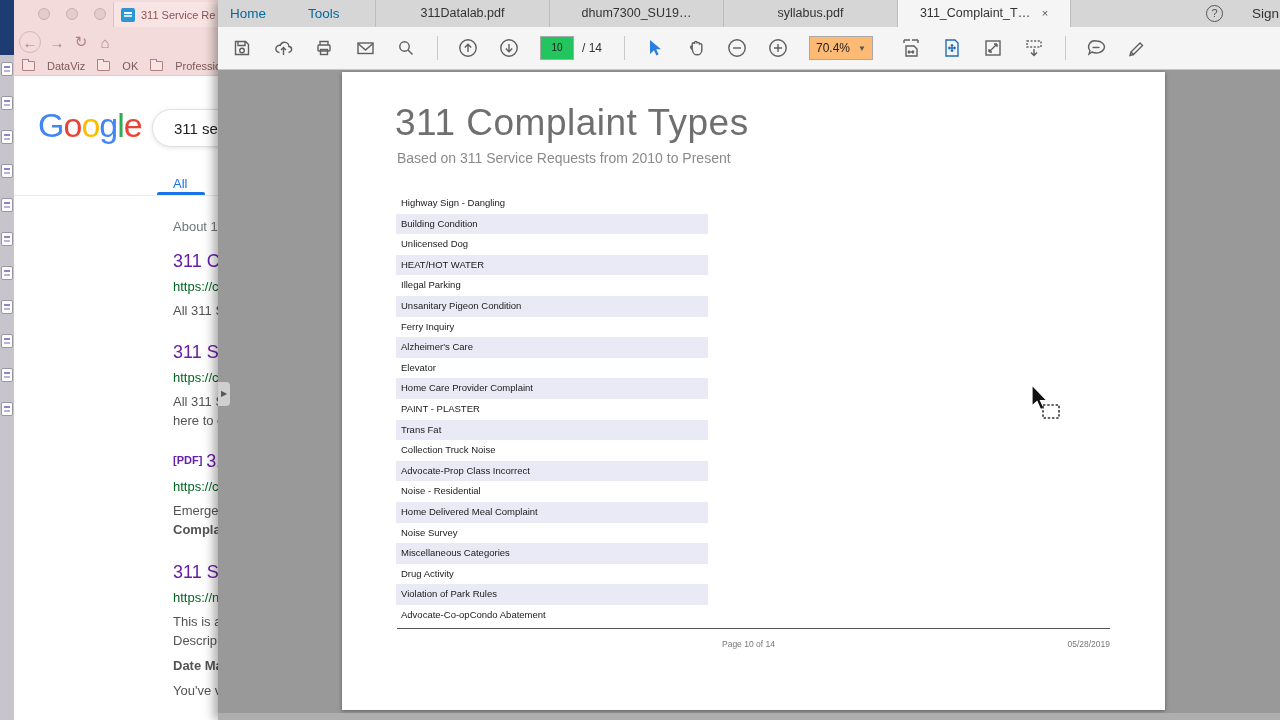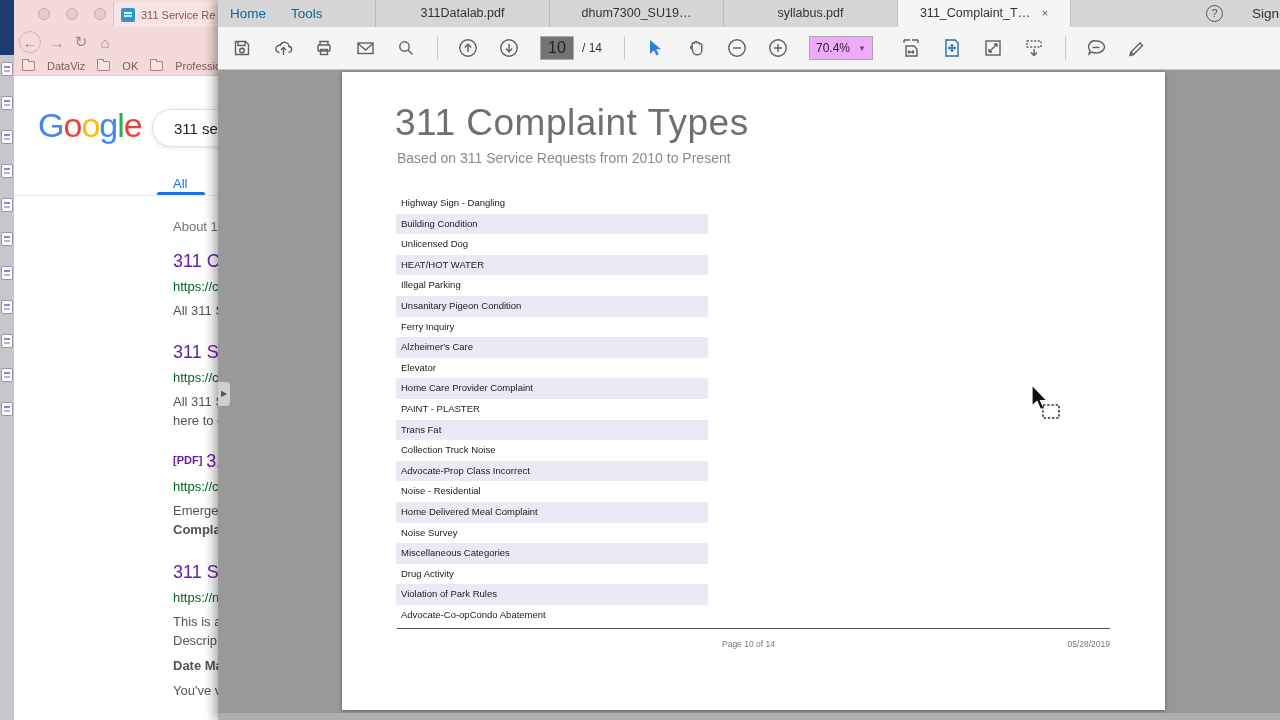--- a/index.html
+++ b/index.html
@@ -52,23 +52,23 @@
   .doc-tab { position:absolute; top:0; height:27px; line-height:27px; width:174px; border-left:1px solid #bdbdbd; font-size:12.5px; color:#333; text-align:center; white-space:nowrap; overflow:hidden; text-overflow:ellipsis; padding:0 11px; }
   .doc-tab.active { background:#f5f5f5; border-right:1px solid #bdbdbd; overflow:visible; }
   .doc-tab.active .close-x { font-size:11px; color:#555; margin-left:8px; }
   .help-circle { position:absolute; left:988px; top:5px; width:17px; height:17px; border:1.5px solid #555; border-radius:50%; font-size:11px; color:#555; text-align:center; line-height:15px; }
   .signin { position:absolute; left:1034px; top:0; height:27px; line-height:27px; font-size:13.5px; color:#333; white-space:nowrap; }
 
   .a-toolbar { position:absolute; left:0; top:27px; right:0; height:43px; background:#f5f5f5; border-bottom:1px solid #c6c6c6; display:flex; align-items:center; padding-left:14px; }
   .tb { width:20px; height:20px; display:flex; align-items:center; justify-content:center; margin-right:21px; flex:0 0 auto; }
   .tb svg { stroke:#5f5f5f; fill:none; stroke-width:1.4; }
   .tb-div { width:1px; height:24px; background:#c9c9c9; margin-right:20px; flex:0 0 auto; }
-  .pagebox { width:34px; height:24px; border:1px solid #a9a9a9; background:#737373; text-align:center; line-height:22px; font-size:16px; color:#222; margin-right:8px; flex:0 0 auto; }
+  .pagebox { width:34px; height:24px; border:1px solid #a9a9a9; background:#22c55e; text-align:center; line-height:22px; font-size:10px; color:#222; margin-right:8px; flex:0 0 auto; }
   .pagetotal { font-size:12px; color:#333; margin-right:22px; white-space:nowrap; flex:0 0 auto; }
-  .zoombox { width:64px; height:24px; border:1px solid #a9a9a9; background:#f0abfc; font-size:12px; color:#222; display:flex; align-items:center; padding:0 6px; margin-right:28px; flex:0 0 auto; }
+  .zoombox { width:64px; height:24px; border:1px solid #a9a9a9; background:#fdba74; font-size:12px; color:#222; display:flex; align-items:center; padding:0 6px; margin-right:28px; flex:0 0 auto; }
   .zoombox .caret { margin-left:auto; font-size:8px; color:#555; }
 
   .a-canvas { position:absolute; left:0; top:70px; right:0; bottom:0; background:#999999; overflow:hidden; }
   .canvas-bottom { position:absolute; left:0; right:0; bottom:0; height:7px; background:#aeaeae; }
   .pane-toggle { position:absolute; left:0; top:312px; width:12px; height:24px; background:#cfcfcf; border-radius:0 4px 4px 0; color:#555; font-size:8px; text-align:center; line-height:24px; }
 
   .pdf-page { position:absolute; left:124px; top:2px; width:823px; height:638px; background:#fff; box-shadow:0 1px 4px rgba(0,0,0,.4); }
   .pdf-title { position:absolute; left:53px; top:30px; font-size:37px; color:#6f6f6f; letter-spacing:.5px; white-space:nowrap; }
   .pdf-subtitle { position:absolute; left:55px; top:78px; font-size:14px; color:#8a8a8a; white-space:nowrap; }
   .pdf-rows { position:absolute; left:54px; top:121px; width:312px; }
@@ -170,21 +170,21 @@
       <div class="r-line bold r-gap">Date Ma</div>
       <div class="r-line r-gap">You've v</div>
     </div>
   </div>
 </div>
 
 <div class="acrobat">
 
   <div class="a-tabbar">
     <div class="menu-tab" style="left:12px">Home</div>
-    <div class="menu-tab" style="left:73px">Tools</div>
+    <div class="menu-tab" style="left:90px">Tools</div>
     <div class="doc-tab" style="left:157px">311Datalab.pdf</div>
     <div class="doc-tab" style="left:331px">dhum7300_SU19…</div>
     <div class="doc-tab" style="left:505px">syllabus.pdf</div>
     <div class="doc-tab active" style="left:679px">
       <span>311_Complaint_T…</span>
       <span class="close-x">×</span>
     </div>
     <div class="help-circle">?</div>
     <div class="signin">Sign</div>
   </div>

